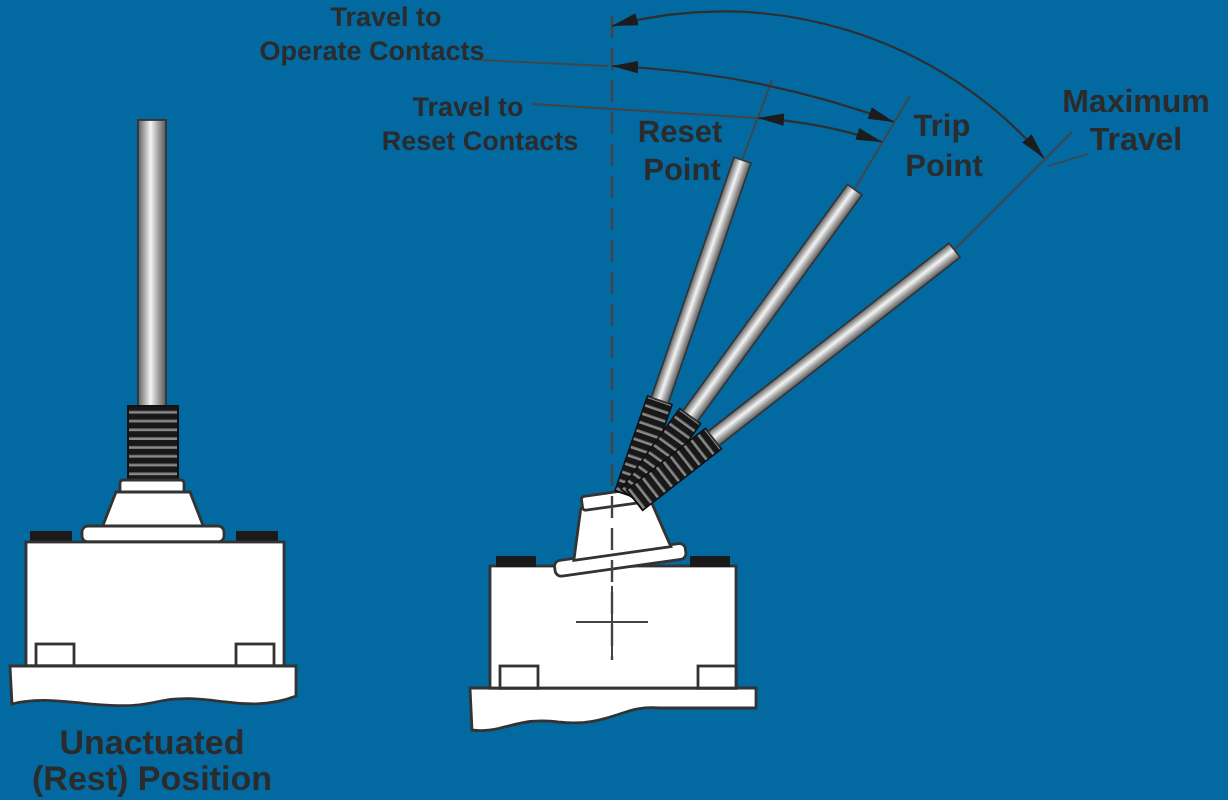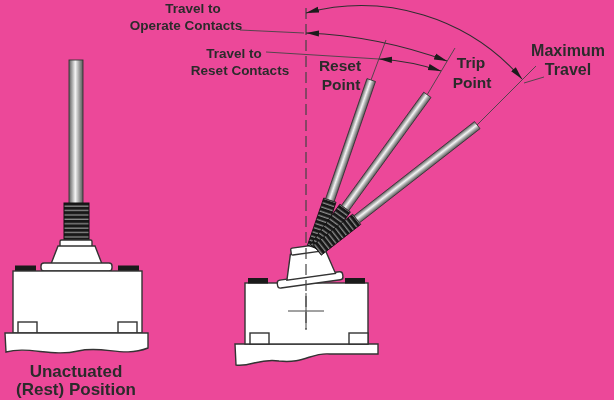--- a/index.html
+++ b/index.html
@@ -1,17 +1,17 @@
 <!DOCTYPE html>
 <html><head>
 <meta charset="utf-8">
 <style>
   html,body{margin:0;padding:0;background:#fff;}
   .stage{
-    width:614px;height:400px;position:relative;background:#ec4899;overflow:hidden;
+    width:614px;height:400px;position:relative;background:#0369a1;overflow:hidden;
     font-family:"Liberation Sans", sans-serif;
   }
   svg text{
     fill:#2b2b2b;
     font-family:"Liberation Sans", sans-serif;
     font-weight:700;
   }
   .lbl-sm{font-size:13.5px;}
   .lbl-md{font-size:15.5px;}
   .lbl-lg{font-size:16px;}

